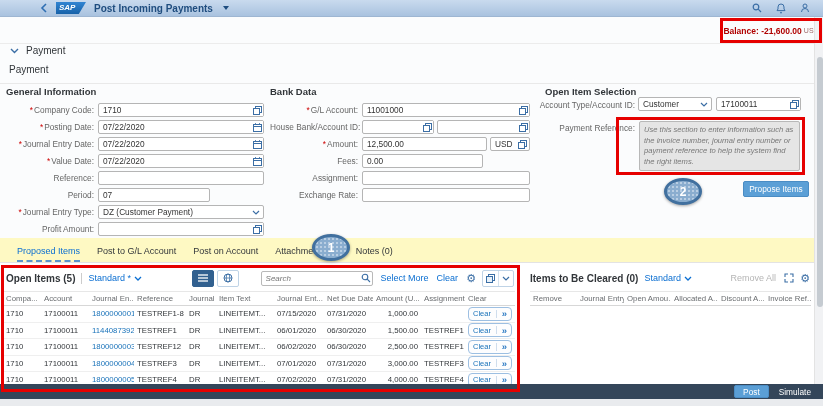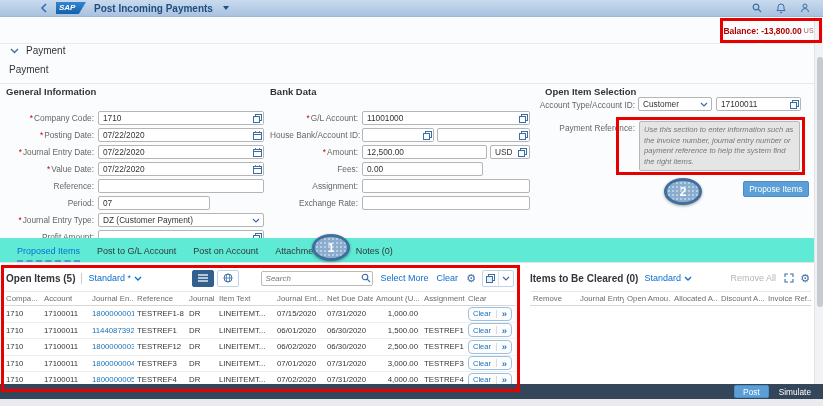--- a/index.html
+++ b/index.html
@@ -27,21 +27,21 @@
 
   
   .collapse-row{position:absolute;left:10px;top:45px;display:flex;align-items:center;gap:7px;cursor:pointer;}
   .collapse-label{font-size:10px;color:#32363a;}
   .section-title{position:absolute;left:9px;top:64px;font-size:10px;color:#32363a;font-weight:500;}
 
   
   .fcol{position:absolute;top:86px;}
   #col-general{left:6px;width:258px;}
   #col-bank{left:270px;width:260px;}
-  .fcol-title{font-weight:bold;font-size:9.5px;color:#32363a;margin-bottom:14px;}
+  .fcol-title{font-weight:bold;font-size:9.5px;color:#32363a;margin-bottom:6px;}
   .frow{display:flex;align-items:center;height:14px;margin-bottom:3px;}
   .flabel{width:88px;text-align:right;padding-right:4px;font-size:8.3px;color:#666;white-space:nowrap;flex:none;}
   .req{color:#c00;margin-right:1px;}
   .fwrap{position:relative;flex:1;height:14px;}
   .fwrap.w112{flex:0 0 112px;}
   .fwrap.w121{flex:0 0 121px;}
   .fwrap.w72{flex:0 0 72px;margin-right:3px;}
   .finput{width:100%;height:14px;box-sizing:border-box;border:1px solid #b5b5b5;border-radius:2px;
           font-size:8.3px;padding:0 14px 0 4px;color:#333;font-family:inherit;background:#fff;}
   .finput.noicon{padding-right:4px;}
@@ -58,21 +58,21 @@
   #ois-label-payref{left:503px;top:123px;}
   .ois-select{position:absolute;left:638px;top:97px;width:74px;display:flex;}
   .ois-acct{position:absolute;left:716px;top:97px;width:85px;height:14px;}
   .pr-box{position:absolute;left:639px;top:121px;width:161px;height:50px;box-sizing:border-box;border:1px solid #b8b8b8;border-radius:2px;
           background:#e5e5e5;padding:3px 4px;font-size:7.6px;font-style:italic;color:#777;line-height:1.4;}
   .propose-btn{position:absolute;left:743px;top:181px;width:64px;height:14px;background:#5b9fd6;border:1px solid #4a8cc4;
                border-radius:2px;color:#fff;font-size:8.3px;display:flex;align-items:center;justify-content:center;cursor:pointer;z-index:2;}
 
   
   .tabbar{position:absolute;left:0;top:238px;width:823px;height:25px;box-sizing:border-box;border-bottom:1px solid #e3e3e3;
-          display:flex;align-items:flex-end;gap:17px;padding:0 0 0 17px;background:#5eead4;}
+          display:flex;align-items:flex-end;gap:17px;padding:0 0 0 17px;background:#fef9c3;}
   .tab{font-size:9px;color:#32363a;padding-bottom:6px;cursor:pointer;white-space:nowrap;}
   .tab.active{color:#0a6ed1;border-bottom:2px dashed #5b94cc;padding-bottom:4px;}
 
   
   .panel-bg{position:absolute;left:0;top:263px;width:823px;height:121px;background:#fff;}
   .oi-toolbar{position:absolute;left:6px;top:268px;width:508px;height:20px;display:flex;align-items:center;}
   .panel-title{font-weight:bold;font-size:10px;color:#32363a;white-space:nowrap;}
   .vsep{width:1px;height:11px;background:#ccc;margin:0 6px;}
   .view-link{color:#0a6ed1;font-size:9px;display:flex;align-items:center;gap:3px;cursor:pointer;white-space:nowrap;}
   .tb-spacer{flex:1;}
@@ -163,21 +163,21 @@
       </span>
     <span class="shell-ico">
         <svg width="10" height="10" viewBox="0 0 10 10">
           <circle cx="5" cy="3" r="2" fill="none" stroke="#3b6ea5" stroke-width="1"></circle>
           <path d="M1.5 9 a3.5 3.5 0 0 1 7 0" fill="none" stroke="#3b6ea5" stroke-width="1"></path>
         </svg>
       </span>
   </div>
 
   <div class="balance">
-    <span class="balance-text">Balance: -13,800.00</span>
+    <span class="balance-text">Balance: -21,600.00</span>
     <span class="balance-curr">USD</span>
   </div>
   <div class="hdiv1"></div>
 
   <div class="collapse-row">
     <span>
         <svg width="9" height="6" viewBox="0 0 9 6">
           <polyline points="1,1 4.5,4.5 8,1" fill="none" stroke="#3b6ea5" stroke-width="1.4"></polyline>
         </svg>
       </span>

